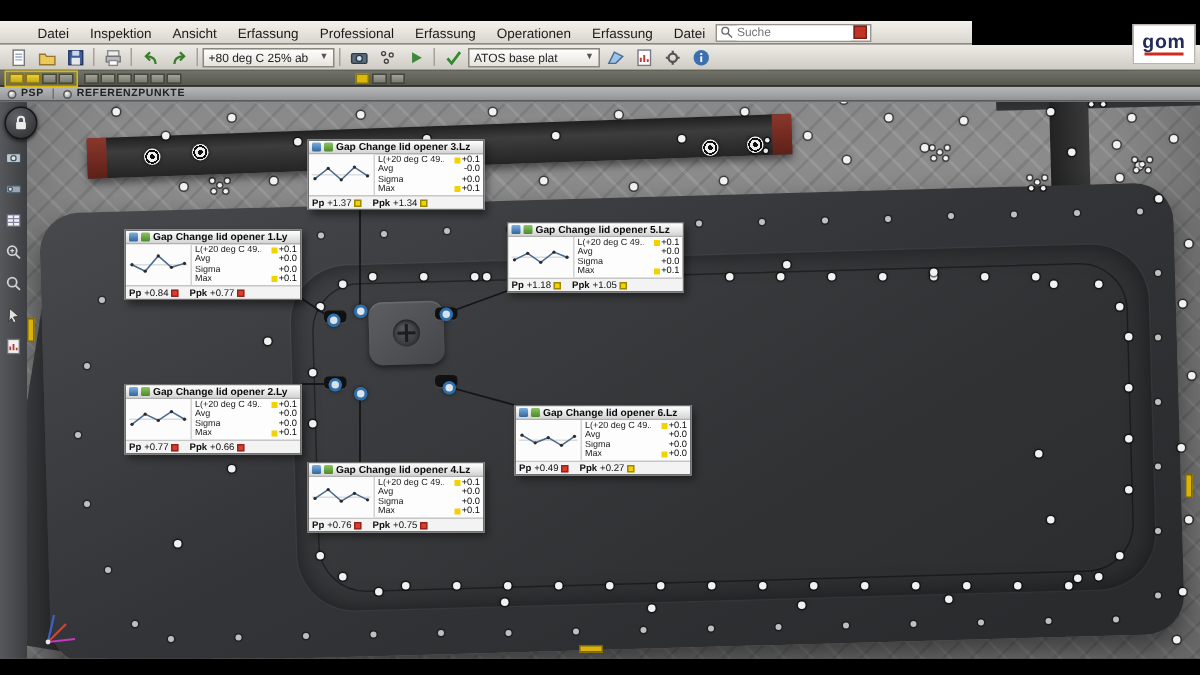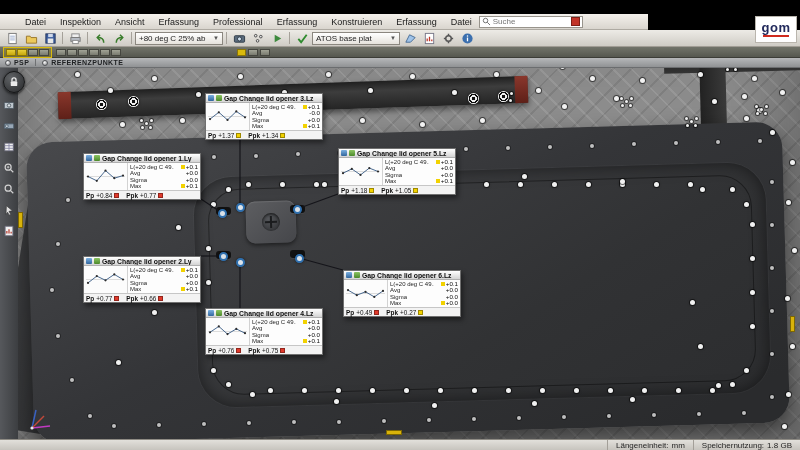--- a/index.html
+++ b/index.html
@@ -685,21 +685,21 @@
 
 
   <div class="menubar">
     <div id="menu-items" style="display:flex;">
         <span class="menu-item">Datei</span>
         <span class="menu-item">Inspektion</span>
         <span class="menu-item">Ansicht</span>
         <span class="menu-item">Erfassung</span>
         <span class="menu-item">Professional</span>
         <span class="menu-item">Erfassung</span>
-        <span class="menu-item">Konstruieren</span>
+        <span class="menu-item">Operationen</span>
         <span class="menu-item">Erfassung</span>
         <span class="menu-item">Datei</span>
       </div>
     <div class="searchbox">
       <span style="display:flex;">
         <svg width="9" height="9" viewBox="0 0 14 14">
             <circle cx="5.5" cy="5.5" r="3.5" fill="none" stroke="#666" stroke-width="1.4"></circle>
             <path d="M8.2 8.2L12.5 12.5" stroke="#666" stroke-width="1.4"></path>
           </svg>
       </span>
@@ -885,23 +885,13 @@
         <rect x="3.2" y="6.2" width="7.6" height="5.6" rx="1" fill="#ececec"></rect>
         <path d="M4.6 6.2V4.6a2.4 2.4 0 0 1 4.8 0v1.6" fill="none" stroke="#ececec" stroke-width="1.5"></path>
       </svg>
   </div>
 
   <div class="gom-logo">
     <span class="gom-text">gom</span>
     <span class="gom-accent"></span>
   </div>
 
-  <div class="statusbar">
-    <div class="sb-cell">
-      <span>Längeneinheit:</span>
-      <span>mm</span>
-    </div>
-    <div class="sb-cell">
-      <span>Speichernutzung:</span>
-      <span>1.8 GB</span>
-    </div>
-  </div>
 </div>
 
 </body></html>

